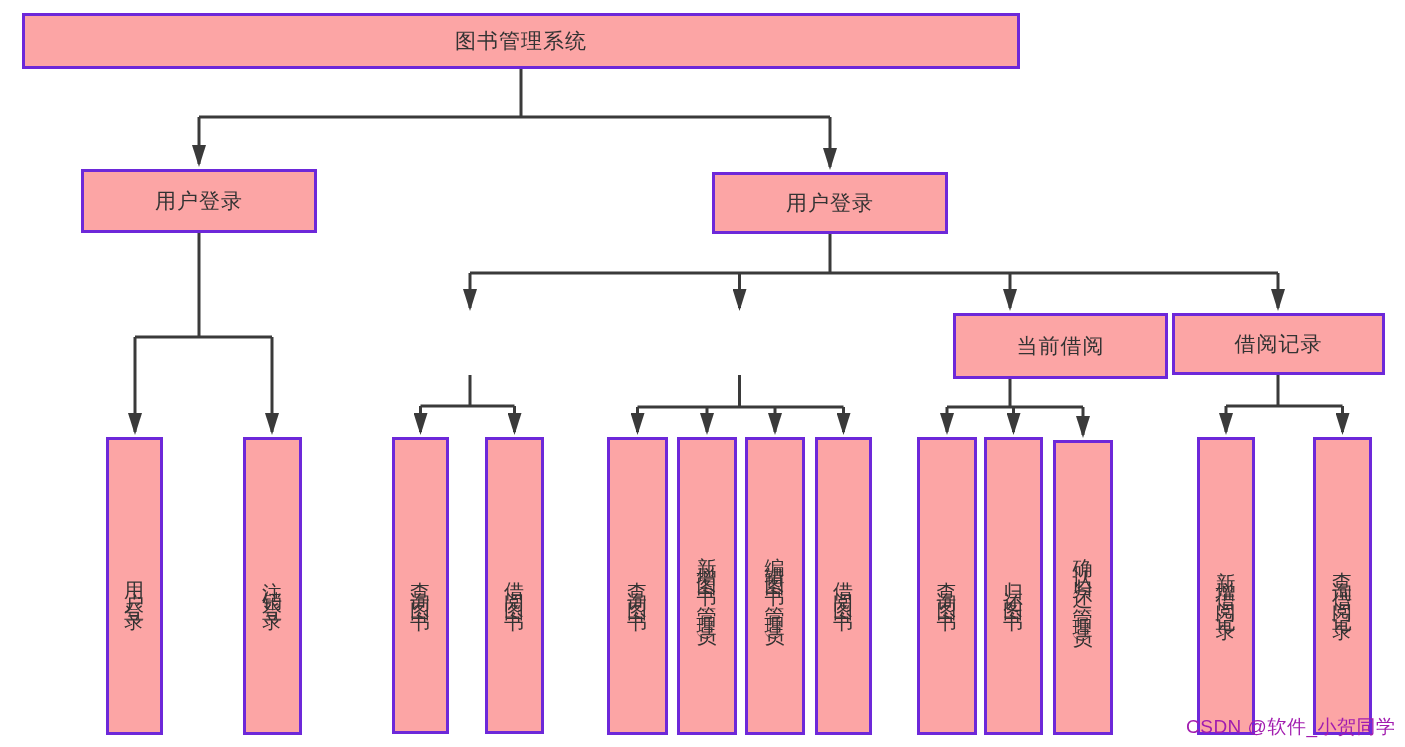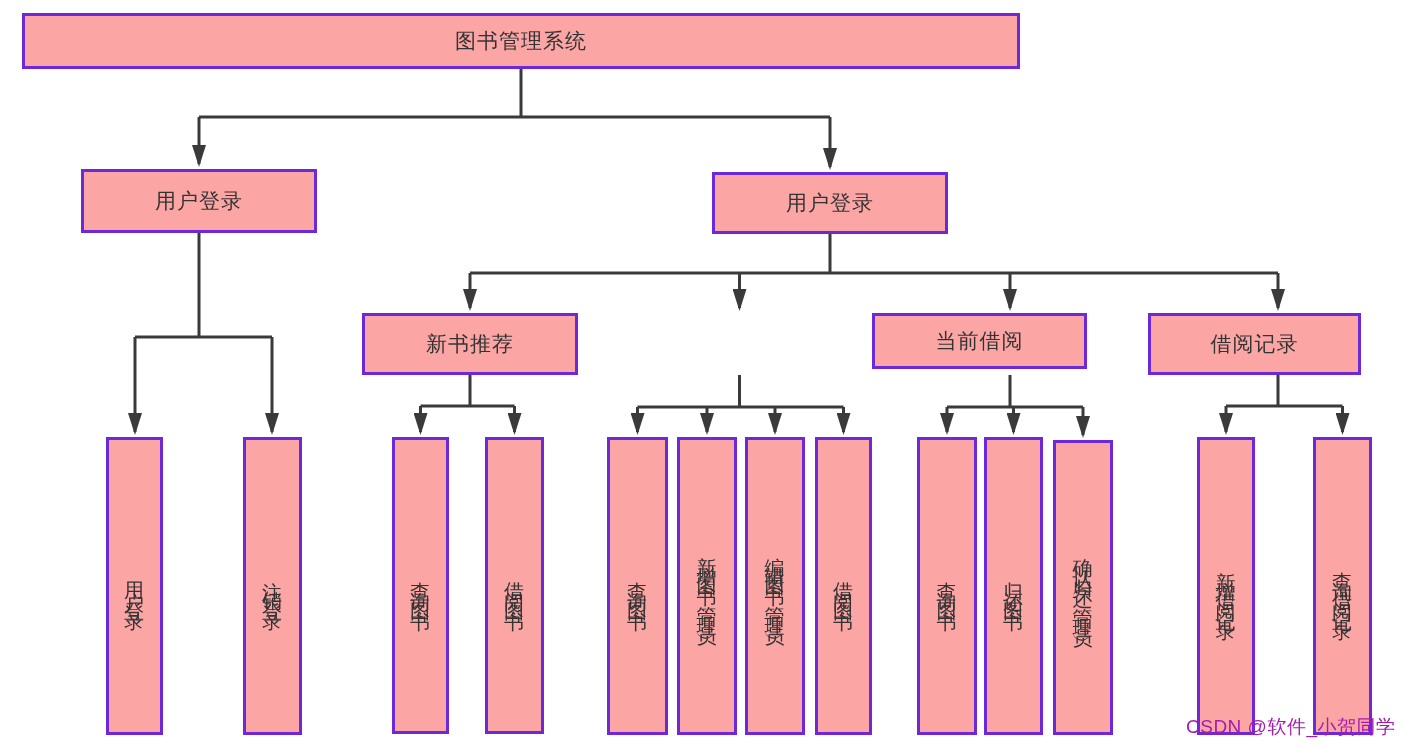--- a/index.html
+++ b/index.html
@@ -101,23 +101,22 @@
   </svg>
 
   <div class="node hbox" style="left:22px; top:13px; width:998px; height:56px;">图书管理系统</div>
 
   <div class="node hbox" style="left:81px; top:169px; width:236px; height:64px;">用户登录</div>
   <div class="node hbox" style="left:712px; top:172px; width:236px; height:62px;">用户登录</div>
 
   <div class="node vbox" style="left:106px; top:437px; width:57px; height:298px;">用户登录</div>
   <div class="node vbox" style="left:243px; top:437px; width:59px; height:298px;">注销登录</div>
 
-  <div class="node hbox" style="left:362px; top:313px; width:216px; height:62px;">新书推荐</div>
-  <div class="node hbox" style="left:872px; top:313px; width:215px; height:56px;">当前借阅</div>
-  <div class="node hbox" style="left:1148px; top:313px; width:213px; height:62px;">借阅记录</div>
+  <div class="node hbox" style="left:953px; top:313px; width:215px; height:66px;">当前借阅</div>
+  <div class="node hbox" style="left:1172px; top:313px; width:213px; height:62px;">借阅记录</div>
 
   <div class="node vbox" style="left:392px; top:437px; width:57px; height:297px;">查询图书</div>
   <div class="node vbox" style="left:485px; top:437px; width:59px; height:297px;">借阅图书</div>
 
   <div class="node vbox" style="left:607px; top:437px; width:61px; height:298px;">查询图书</div>
   <div class="node vbox" style="left:677px; top:437px; width:60px; height:298px;">新增图书（管理员）</div>
   <div class="node vbox" style="left:745px; top:437px; width:60px; height:298px;">编辑图书（管理员）</div>
   <div class="node vbox" style="left:815px; top:437px; width:57px; height:298px;">借阅图书</div>
 
   <div class="node vbox" style="left:917px; top:437px; width:60px; height:298px;">查询图书</div>

